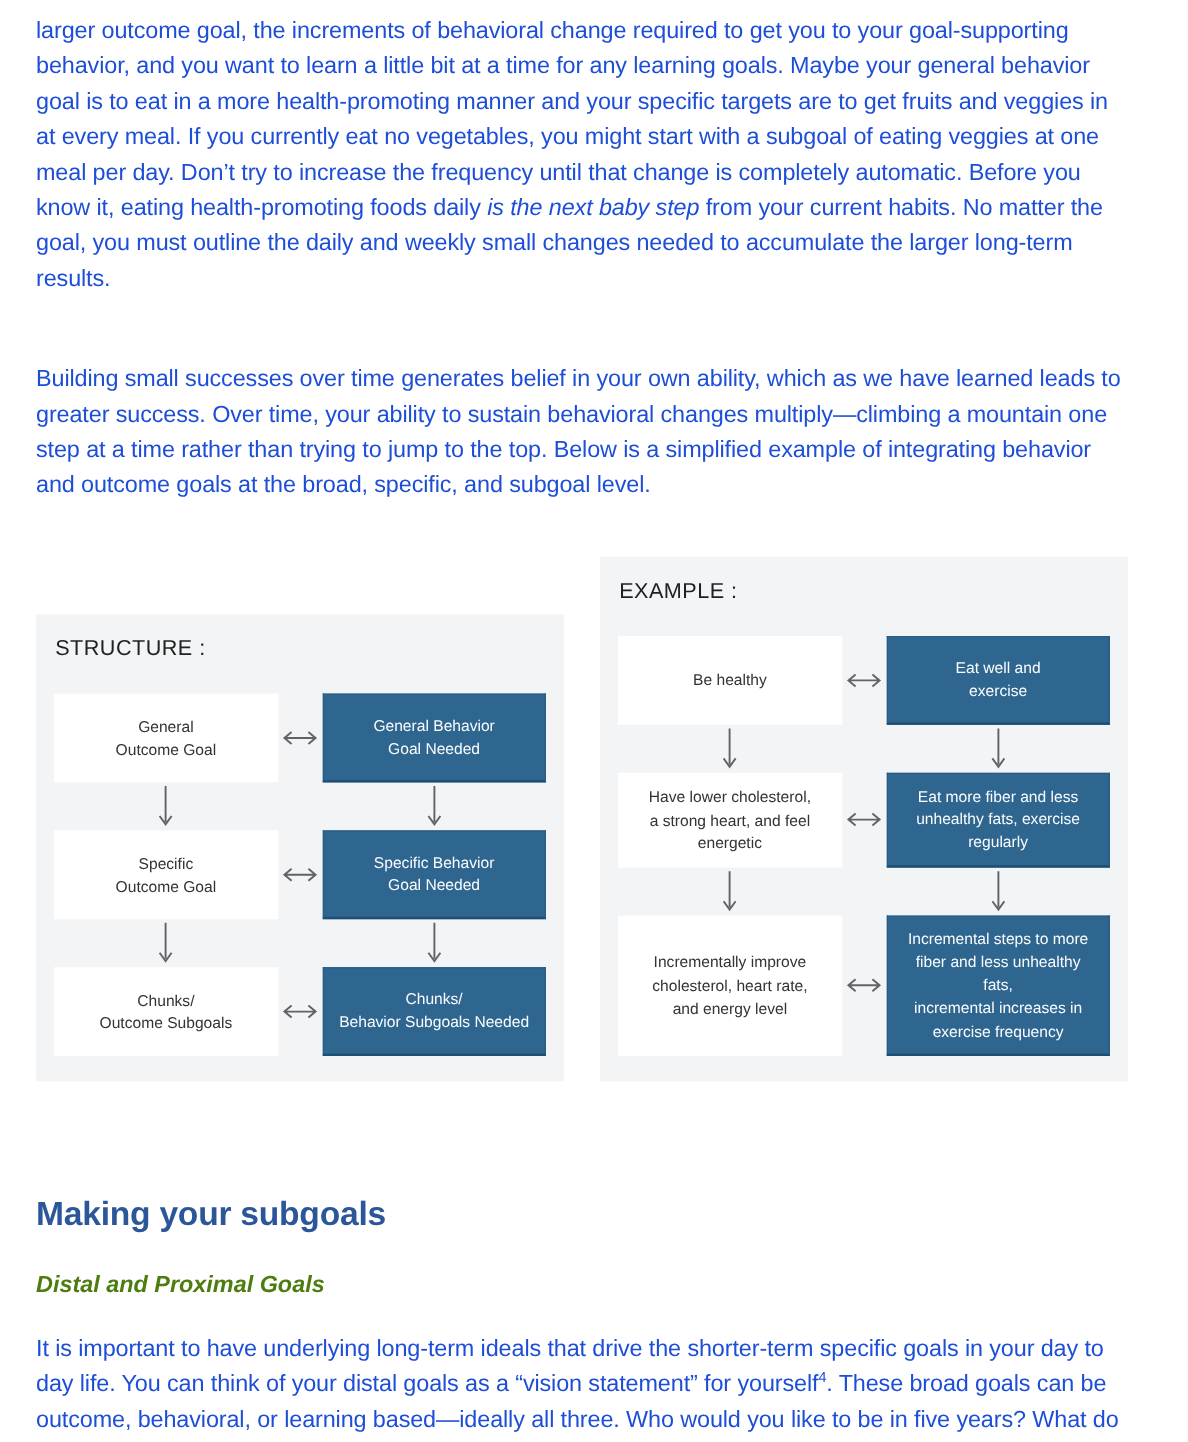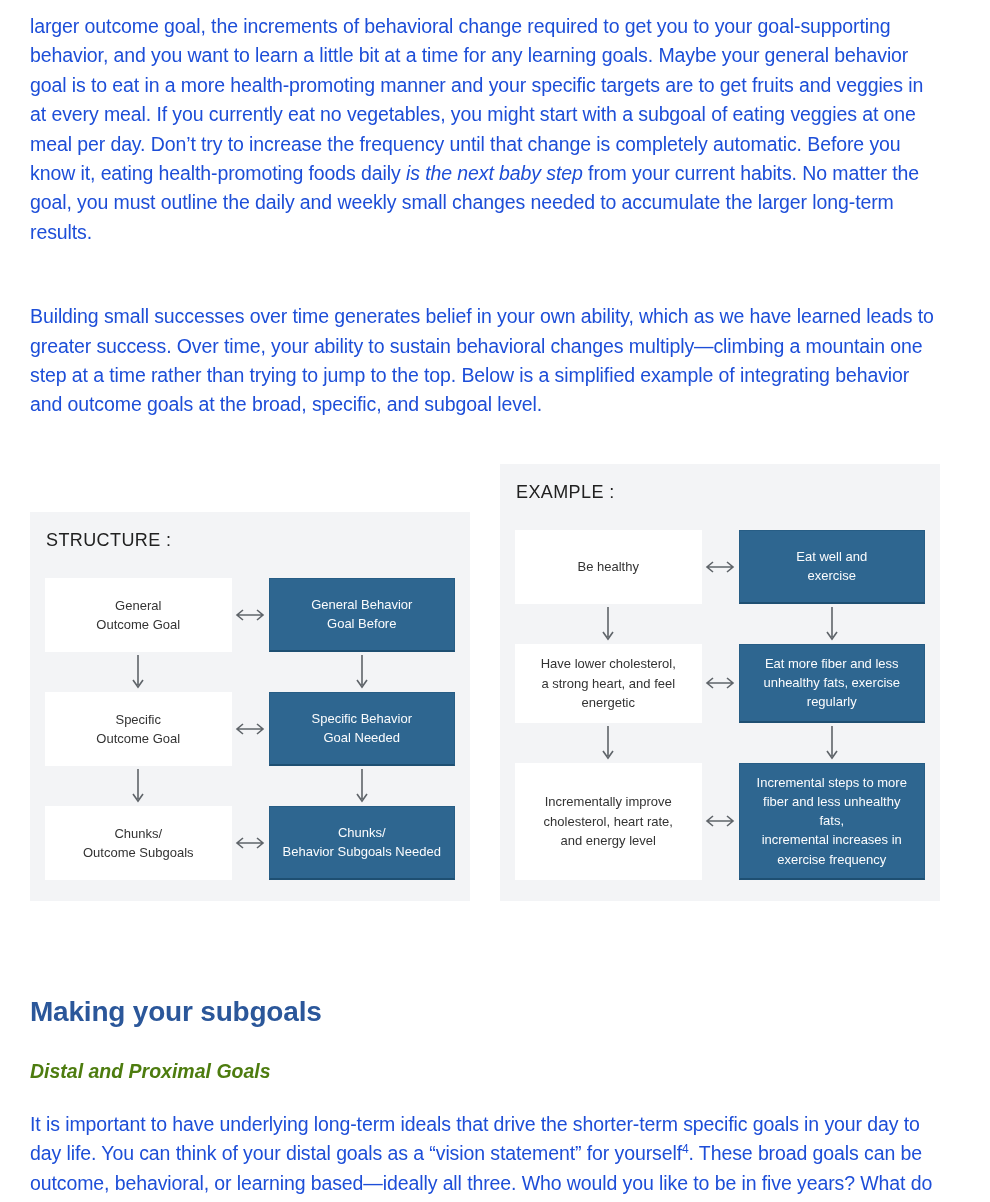--- a/index.html
+++ b/index.html
@@ -111,21 +111,21 @@
       <div class="panel-grid">
 
         <div class="box box-white">General
 Outcome Goal</div>
         <div class="harrow-cell">
           <svg width="32" height="14" viewBox="0 0 32 14">
               <path d="M3 7 H29 M9 2 L3 7 L9 12 M23 2 L29 7 L23 12" fill="none" stroke="#5f6469" stroke-width="1.6"></path>
             </svg>
         </div>
         <div class="box box-blue">General Behavior
-Goal Before</div>
+Goal Needed</div>
 
         <div class="varrow-cell">
           <svg width="14" height="36" viewBox="0 0 14 36">
               <path d="M7 1 V31 M2 26 L7 33 L12 26" fill="none" stroke="#5f6469" stroke-width="1.6"></path>
             </svg>
         </div>
         <div class="spacer-cell"></div>
         <div class="varrow-cell">
           <svg width="14" height="36" viewBox="0 0 14 36">
               <path d="M7 1 V31 M2 26 L7 33 L12 26" fill="none" stroke="#5f6469" stroke-width="1.6"></path>

